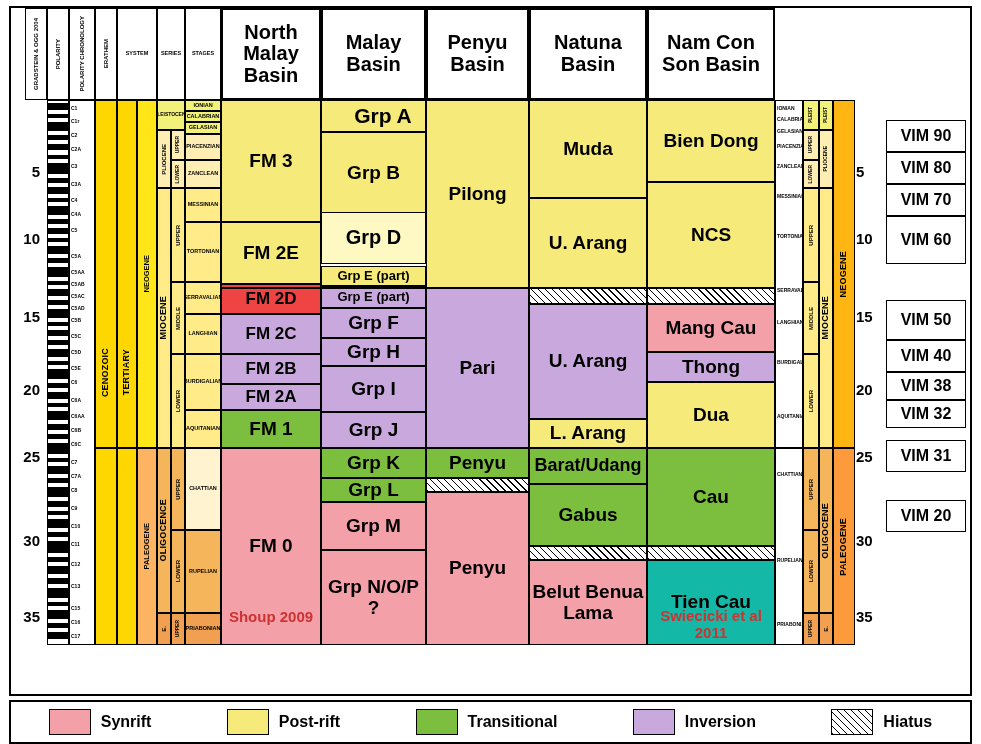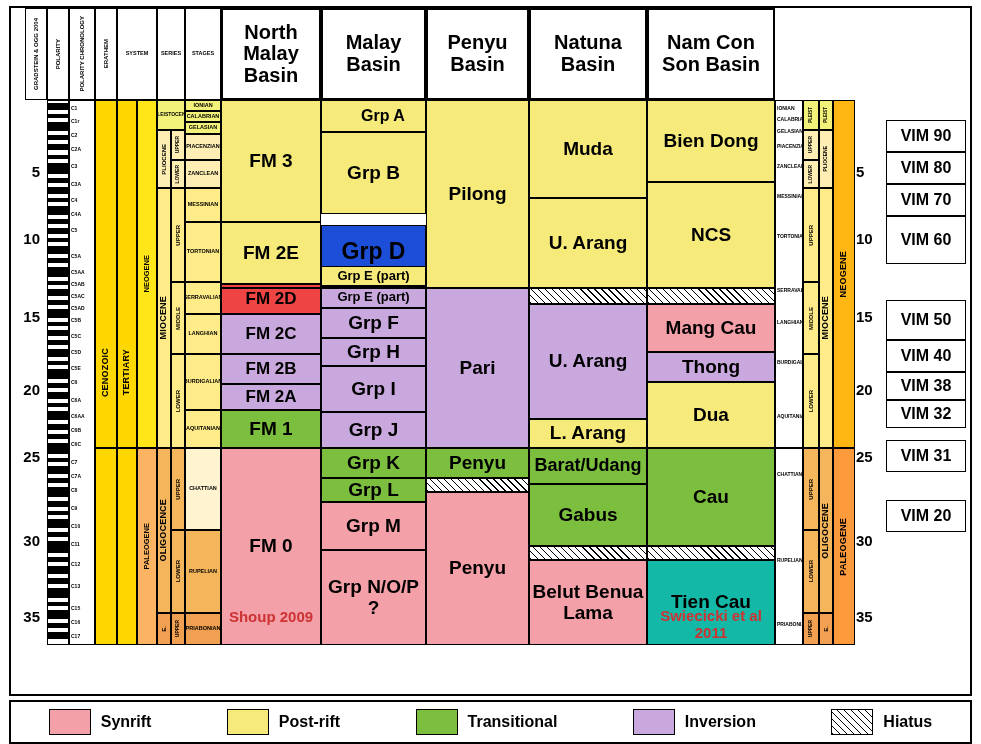--- a/index.html
+++ b/index.html
@@ -327,27 +327,27 @@
     <span>FM 2A</span>
   </div>
   <div class="cell" style="left:221px;top:410px;width:100px;height:38px;background:#7cbf3f;font-size:19px;">
     <span>FM 1</span>
   </div>
   <div class="cell" style="left:221px;top:448px;width:100px;height:197px;background:#f4a0a8;font-size:19px;">
     <span>FM 0</span>
   </div>
   <div style="position:absolute;left:225px;top:608px;width:92px;text-align:center;" class="redtxt"><span>Shoup 2009</span></div>
 
-  <div class="cell" style="left:321px;top:100px;width:105px;height:32px;background:#f6ea7a;font-size:16px;padding-left:19px;">
+  <div class="cell" style="left:321px;top:100px;width:105px;height:32px;background:#f6ea7a;font-size:21px;padding-left:19px;">
     <span>Grp A</span>
   </div>
   <div class="cell" style="left:321px;top:132px;width:105px;height:82px;background:#f6ea7a;font-size:19px;">
     <span>Grp B</span>
   </div>
-  <div class="cell" style="left:321px;top:225px;width:105px;height:52px;background:#1d4ed8;font-size:23px;">
+  <div class="cell" style="left:321px;top:212px;width:105px;height:52px;background:#fef9c3;font-size:20px;">
     <span>Grp D</span>
   </div>
   <div class="cell" style="left:321px;top:266px;width:105px;height:20px;background:#f6ea7a;font-size:13px;">
     <span>Grp E (part)</span>
   </div>
   <div class="cell" style="left:321px;top:286px;width:105px;height:22px;background:#c9a8de;font-size:13px;">
     <span>Grp E (part)</span>
   </div>
   <div class="cell" style="left:321px;top:308px;width:105px;height:30px;background:#c9a8de;font-size:19px;">
     <span>Grp F</span>

